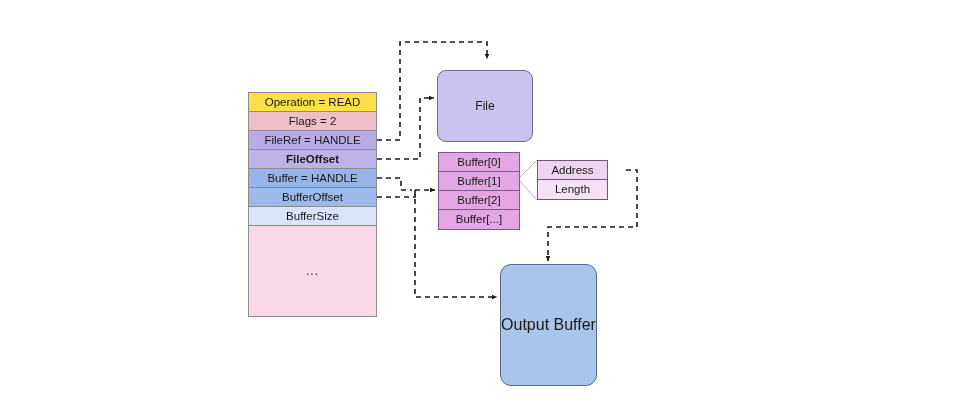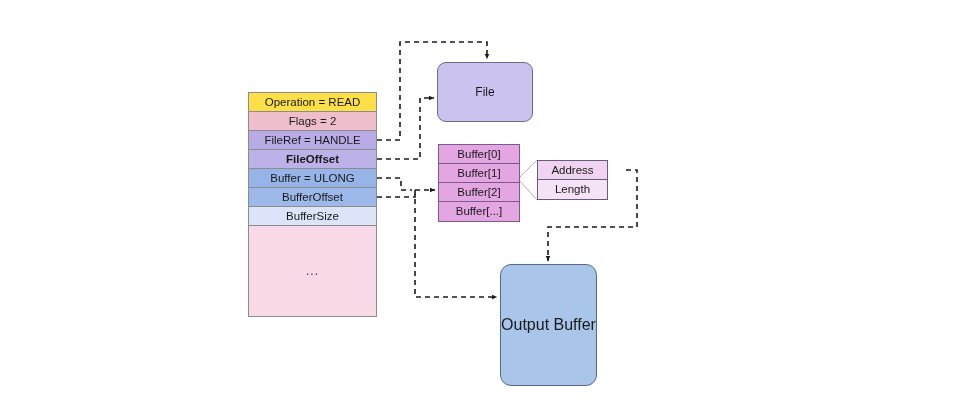--- a/index.html
+++ b/index.html
@@ -61,23 +61,23 @@
     font-size: 12px;
     color: #3a3a3a;
     letter-spacing: 1px;
     border-bottom: none;
   }
 
   
   #file-box {
     position: absolute;
     left: 437px;
-    top: 62px;
+    top: 70px;
     width: 96px;
-    height: 60px;
+    height: 72px;
     background: #cbc2ef;
     border: 1px solid #6b6b8a;
     border-radius: 9px;
     display: flex;
     align-items: center;
     justify-content: center;
     font-size: 12px;
     color: #1a1a1a;
     box-sizing: border-box;
     z-index: 3;
@@ -110,21 +110,21 @@
     font-size: 12px;
     color: #1a1a1a;
     white-space: nowrap;
     z-index: 3;
   }
 
   
   #buffer-array {
     position: absolute;
     left: 438px;
-    top: 144px;
+    top: 152px;
     width: 82px;
     border: 1px solid #7a5b85;
     box-sizing: border-box;
     z-index: 3;
   }
   .buf-row {
     height: 19px;
     line-height: 19px;
     text-align: center;
     font-size: 11.5px;
@@ -191,21 +191,21 @@
 
       <path d="M626,170 L637,170 L637,227 L548,227 L548,261" marker-end="url(#arrow)"></path>
     </g>
   </svg>
 
   <div id="sqe-table">
     <div class="sqe-row c-pink-dark">Operation = READ</div>
     <div class="sqe-row c-pink-mid">Flags = 2</div>
     <div class="sqe-row c-purple-1">FileRef = HANDLE</div>
     <div class="sqe-row c-purple-2">FileOffset</div>
-    <div class="sqe-row c-blue-1">Buffer = ULONG</div>
+    <div class="sqe-row c-blue-1">Buffer = HANDLE</div>
     <div class="sqe-row c-blue-2">BufferOffset</div>
     <div class="sqe-row c-blue-pale">BufferSize</div>
     <div class="sqe-row sqe-filler">...</div>
   </div>
 
   <div id="file-box">
     <span>File</span>
   </div>
 
 

